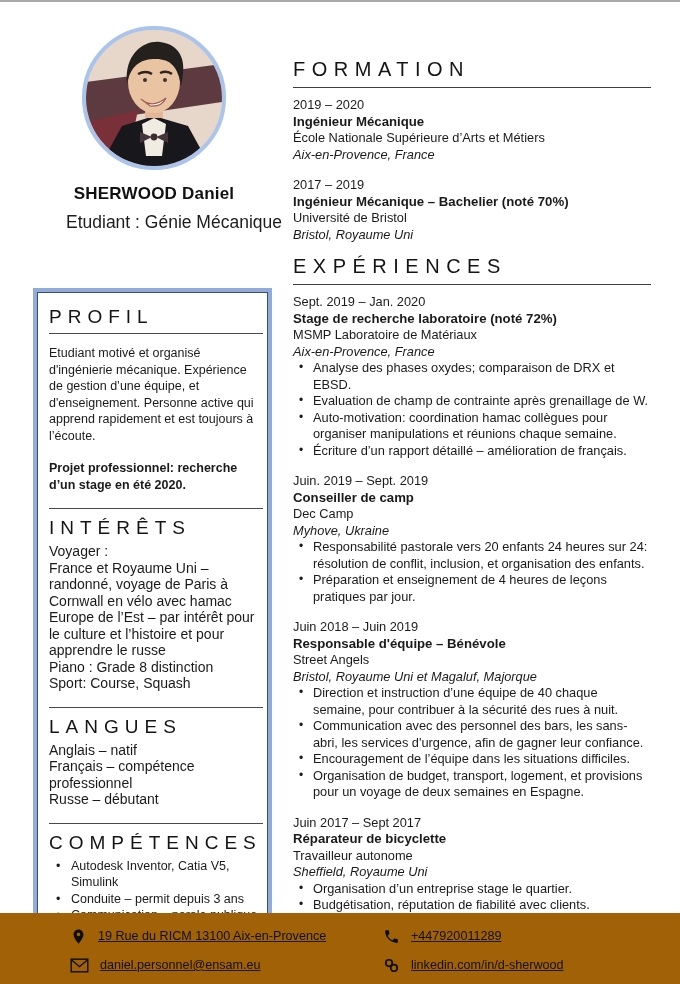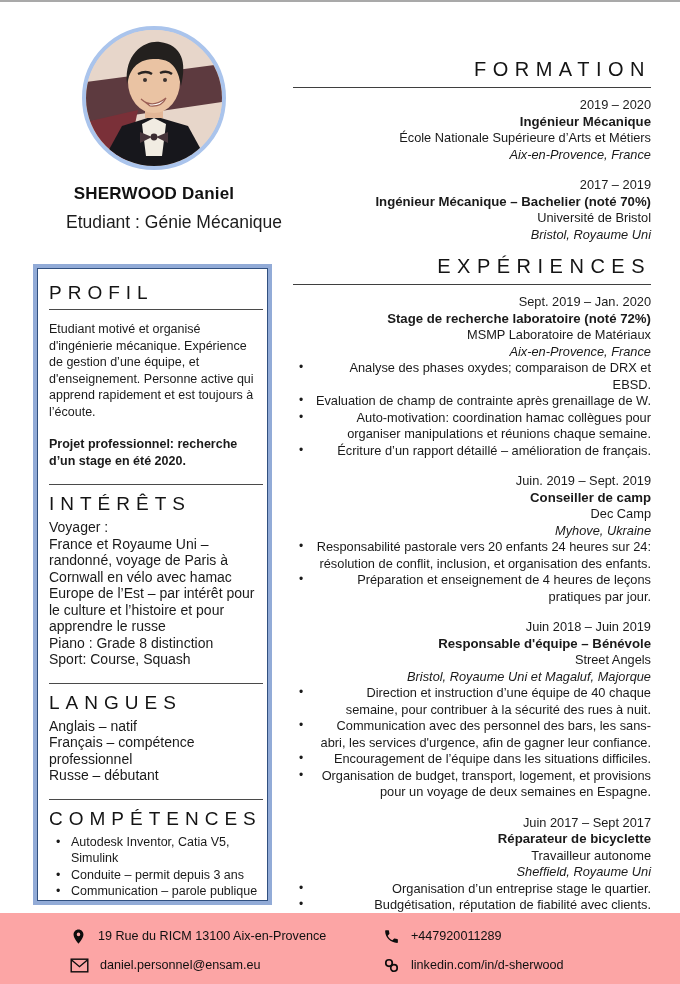--- a/index.html
+++ b/index.html
@@ -15,21 +15,21 @@
   .photo-ring{
     width:136px;height:136px;border-radius:50%;border:4px solid #aac4ec;
     margin:0 auto;overflow:hidden;background:#e7d6ca;
   }
   .photo-ring svg{display:block;}
   .person-name{font-size:17px;font-weight:bold;margin:14px 0 0;letter-spacing:.2px;color:#111;}
   .person-role{font-size:17.5px;margin-top:8px;color:#1c1c1c;padding-left:40px;}
 
   
   .left-box{
-    position:absolute;left:33px;top:264px;width:239px;height:641px;box-sizing:border-box;
+    position:absolute;left:33px;top:288px;width:239px;height:641px;box-sizing:border-box;
     border:4px solid #92abd7;box-shadow:inset 0 0 0 1px #31507f;
     padding:6px 5px 0 12px;overflow:hidden;background:#fff;
   }
   .left-box h2{
     font-size:19px;font-weight:400;letter-spacing:6px;margin:8px 0 4px;color:#141414;
     white-space:nowrap;
   }
   .hr-under{border:0;border-top:1px solid #4a4a4a;margin:5px 0 11px;}
   .divider{border:0;border-top:1px solid #4a4a4a;margin:15px 0 6px;}
   .sb-text{font-size:12.5px;line-height:16.5px;margin:0;}
@@ -41,37 +41,37 @@
     position:relative;padding-left:22px;font-size:12.5px;line-height:16.5px;
   }
   ul.sb-bullets li::before{content:"•";position:absolute;left:7px;top:0;}
 
   
   .right-col{position:absolute;left:293px;top:58px;width:358px;}
   .right-col h2{
     font-size:20px;font-weight:400;letter-spacing:6.5px;margin:0;color:#141414;white-space:nowrap;
   }
   .hr-right{border:0;border-top:1px solid #3f3f3f;margin:6px 0 9px;}
-  .r-section{margin:0 0 4px;text-align:right;}
+  .r-section{margin:0 0 4px;}
   .r-section.experiences{margin-top:12px;}
   .entry{font-size:12.8px;line-height:16.5px;margin:0 0 14px;}
   .entry .dates{color:#1b1b1b;}
   .entry .etitle{font-weight:bold;font-size:13.2px;}
   .entry .org{}
   .entry .loc{font-style:italic;}
   ul.bullets{list-style:none;margin:0;padding:0;}
   ul.bullets li{position:relative;padding-left:20px;line-height:16.5px;}
   ul.bullets li::before{content:"•";position:absolute;left:6px;top:-1px;font-size:12px;}
   .entry.tight{margin-bottom:9px;}
 
   
   .footer{
-    position:absolute;left:0;bottom:0;width:680px;height:71px;background:#fca5a5;
+    position:absolute;left:0;bottom:0;width:680px;height:71px;background:#a16207;
     box-sizing:border-box;padding:13px 0 0 70px;
-    display:grid;grid-template-columns:313px auto;row-gap:9px;align-content:start;
+    display:grid;grid-template-columns:313px auto;row-gap:9px;align-content:start;text-decoration:underline;
   }
   .f-item{display:flex;align-items:center;gap:11px;font-size:12.6px;color:#101010;height:20px;}
   .f-item svg{flex:0 0 auto;display:block;}
 </style>
 </head>
 <body>
 
 <div class="top-edge"></div>
 
 <header class="id-block">

